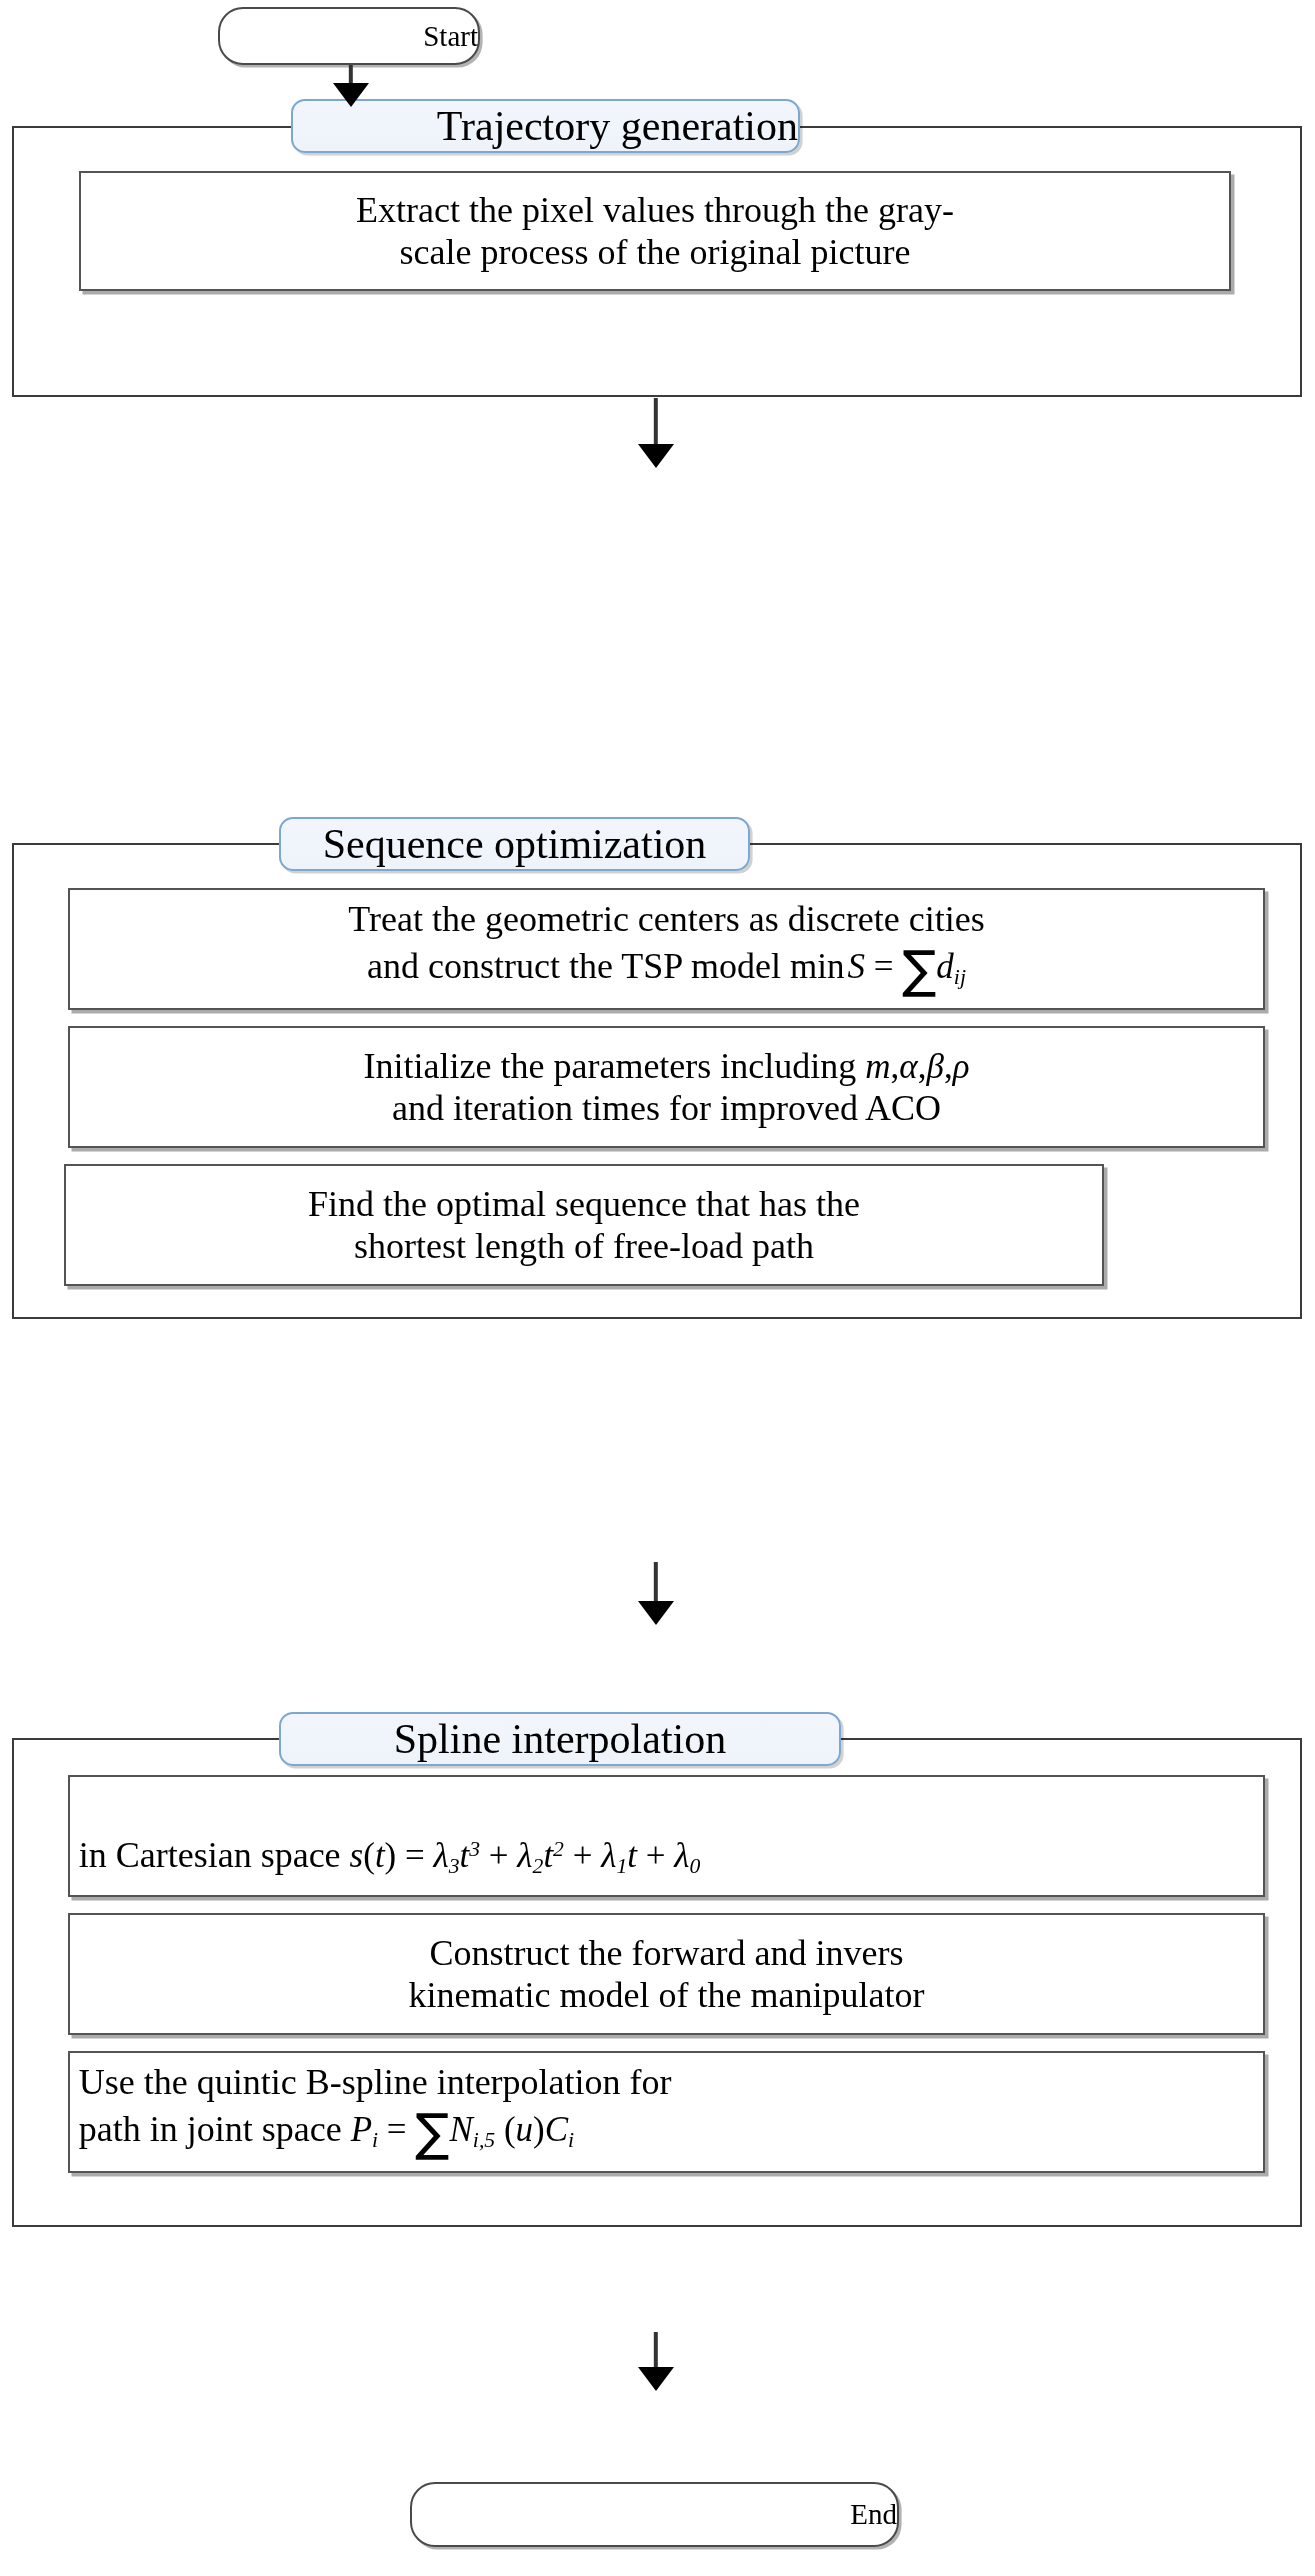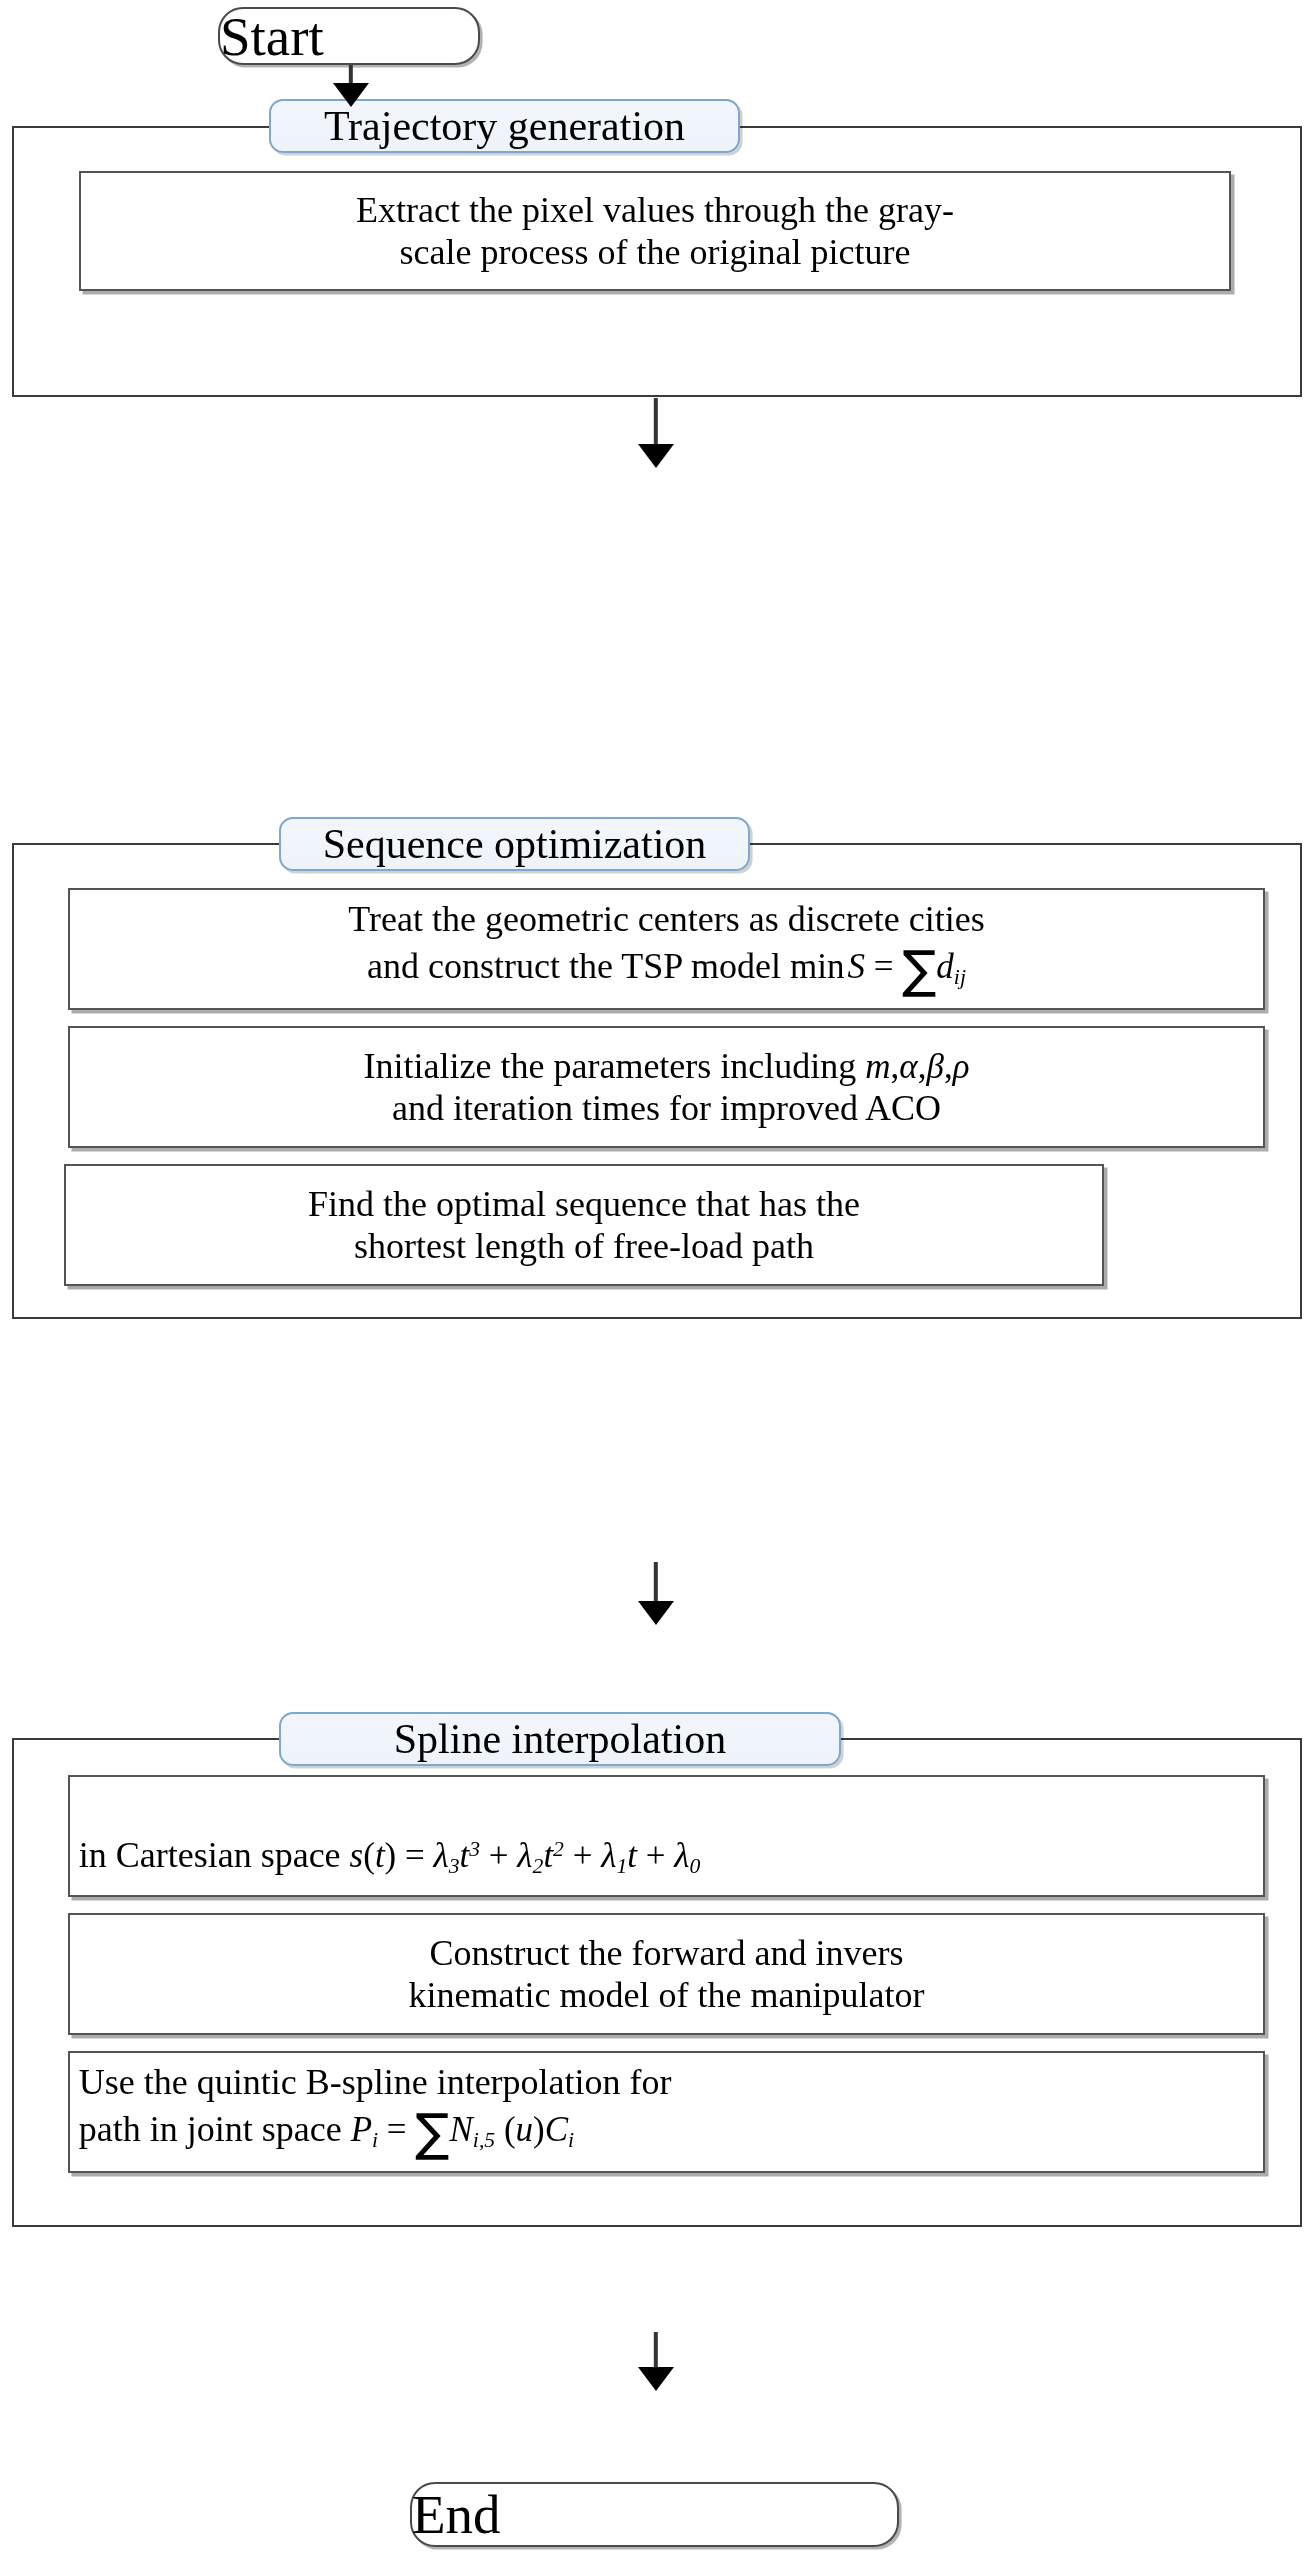--- a/index.html
+++ b/index.html
@@ -22,22 +22,22 @@
 
   
   .terminator {
     position: absolute;
     box-sizing: border-box;
     background: #ffffff;
     border: 2.6px solid #4a4a4a;
     border-radius: 25px;
     display: flex;
     align-items: center;
-    justify-content: flex-start;
-    font-size: 55px;
+    justify-content: flex-end;
+    font-size: 29px;
     line-height: 1;
     box-shadow: 2.6px 2.6px 0 rgba(0,0,0,0.30);
   }
 
   
   .stage {
     position: absolute;
     box-sizing: border-box;
     border: 2.6px solid #3b3b3b;
     background: transparent;
@@ -132,21 +132,21 @@
     <span>Start</span>
   </div>
 
   <div class="arrow" style="left:332px; top:65px; width:37px; height:42px;">
     <div class="shaft" style="height:21px;"></div>
     <div class="head"></div>
   </div>
 
   <div class="stage" style="left:12.2px; top:126px; width:1290px; height:271px;"></div>
 
-  <div class="stage-header" style="left:269px; top:99px; width:471px; height:54px;">
+  <div class="stage-header" style="left:291px; top:99px; width:509px; height:54px;justify-content:flex-end;">
     <span>Trajectory generation</span>
   </div>
 
   <div class="step" style="left:79px; top:171px; width:1152px; height:120px;">
     <span class="inner">
       <span>Extract the pixel values through the gray-</span><br>
       <span>scale process of the original picture</span>
     </span>
   </div>
 

